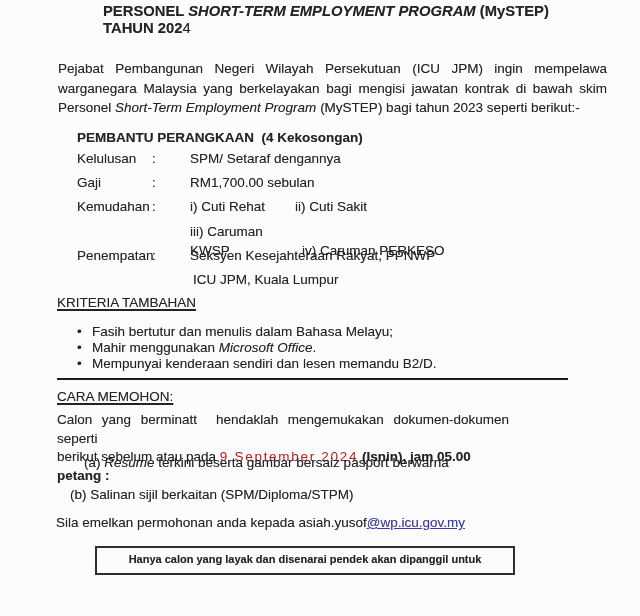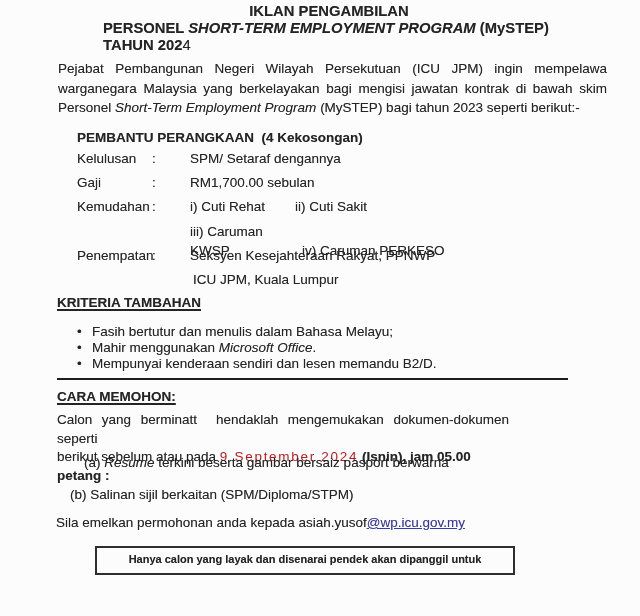--- a/index.html
+++ b/index.html
@@ -7,21 +7,21 @@
     position:relative;width:640px;height:616px;margin:0 auto;
     background:#fcfcfc;color:#242424;
     font-family:"Liberation Sans","DejaVu Sans",sans-serif;
     font-size:13.5px;line-height:1.4;overflow:hidden;
     text-shadow:0 0 .5px rgba(30,30,30,.38);
   }
   .abs{position:absolute;}
   .nowrap{white-space:nowrap;}
   .center{text-align:center;}
   .just{text-align:justify;text-align-last:justify;}
-  .heading{font-weight:700;text-decoration:underline;text-decoration-thickness:1.5px;text-underline-offset:2px;text-align:center;}
+  .heading{font-weight:400;text-decoration:underline;text-decoration-thickness:1.5px;text-underline-offset:2px;text-align:center;}
   
   .r-b{font-weight:700;}
   .r-i{font-style:italic;margin-top:23px;}
   .r-reg{font-weight:400;}
   .r-sp{letter-spacing:1.7px;color:#b91c1c;text-shadow:none;}
   .r-link{color:#3a3aad;text-decoration:underline;cursor:pointer;}
   
   .title{top:3px;left:103px;width:452px;font-weight:700;font-size:14.8px;line-height:17px;}
   
   .intro{top:59px;left:58px;width:549px;line-height:19.6px;}
@@ -42,21 +42,20 @@
     border:2px solid #2e2e2e;padding:3px 8px 5px 8px;
     text-align:center;font-weight:700;font-size:11px;line-height:16.5px;
   }
 </style>
 </head>
 <body>
 
 <div class="page">
 
   <div class="abs title">
-    <div class="center">IKLAN PENGAMBILAN</div>
     <div class="nowrap"><span>PERSONEL </span><span class="r-i">SHORT-TERM EMPLOYMENT PROGRAM</span><span> (MySTEP)</span></div>
     <div><span>TAHUN 202</span><span class="r-reg">4</span></div>
   </div>
 
   <div class="abs intro">
     <div class="just"><span>Pejabat Pembangunan Negeri Wilayah Persekutuan (ICU JPM) ingin mempelawa</span></div>
     <div class="just"><span>warganegara Malaysia yang berkelayakan bagi mengisi jawatan kontrak di bawah skim</span></div>
     <div><span>Personel </span><span class="r-i">Short-Term Employment Program</span><span> (MySTEP) bagi tahun 2023 seperti berikut:-</span></div>
   </div>
 

